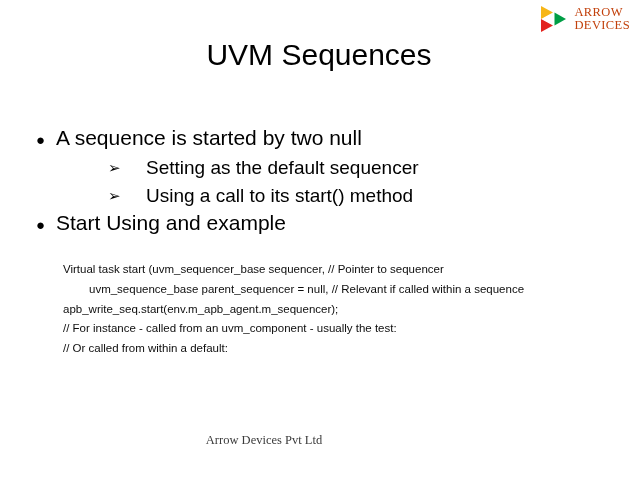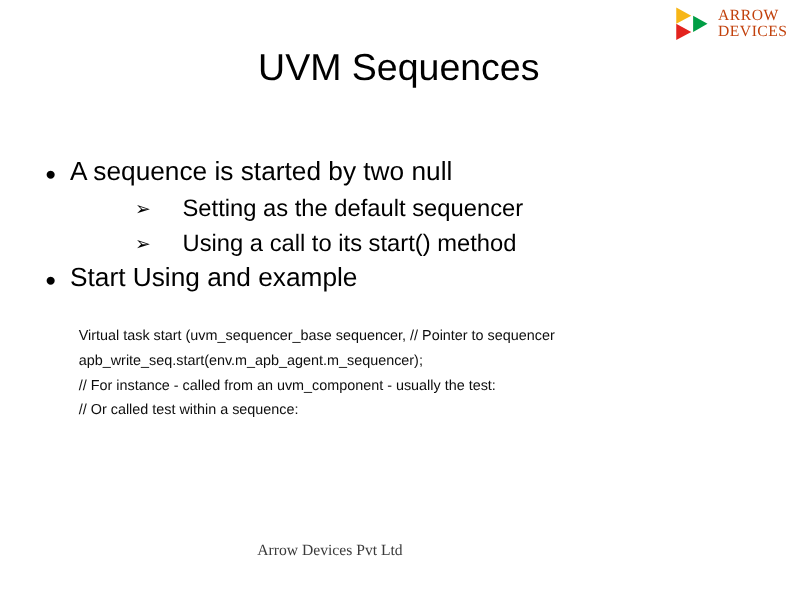--- a/index.html
+++ b/index.html
@@ -161,20 +161,21 @@
 
     <div class="bullet-l1">
       <span class="marker">●</span>
       <span>Start Using and example</span>
     </div>
 
   </div>
 
   <div class="code-block">
     <div class="code-line">Virtual task start (uvm_sequencer_base sequencer, // Pointer to sequencer</div>
+    <div class="code-line indent">uvm_sequence_base parent_sequencer = null, // Relevant if called within a sequence</div>
     <div class="code-line">apb_write_seq.start(env.m_apb_agent.m_sequencer);</div>
     <div class="code-line">// For instance - called from an uvm_component - usually the test:</div>
-    <div class="code-line">// Or called test within a sequence:</div>
+    <div class="code-line">// Or called from within a default:</div>
   </div>
 
   <div class="footer">Arrow Devices Pvt Ltd</div>
 
 </div>
 
 </body></html>

